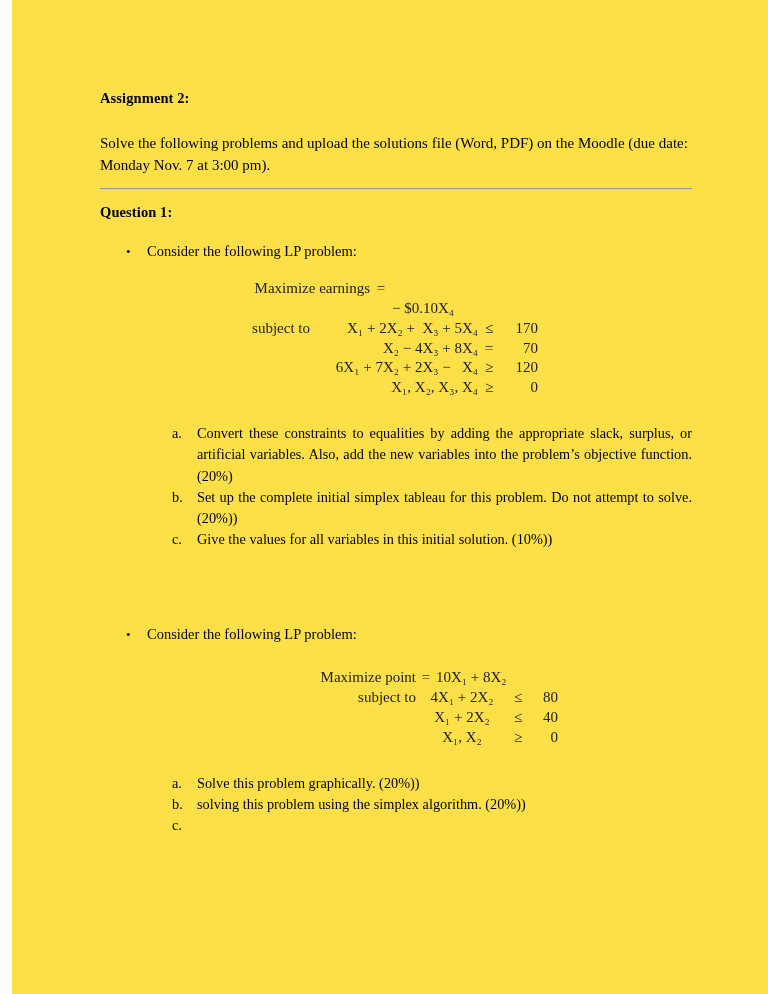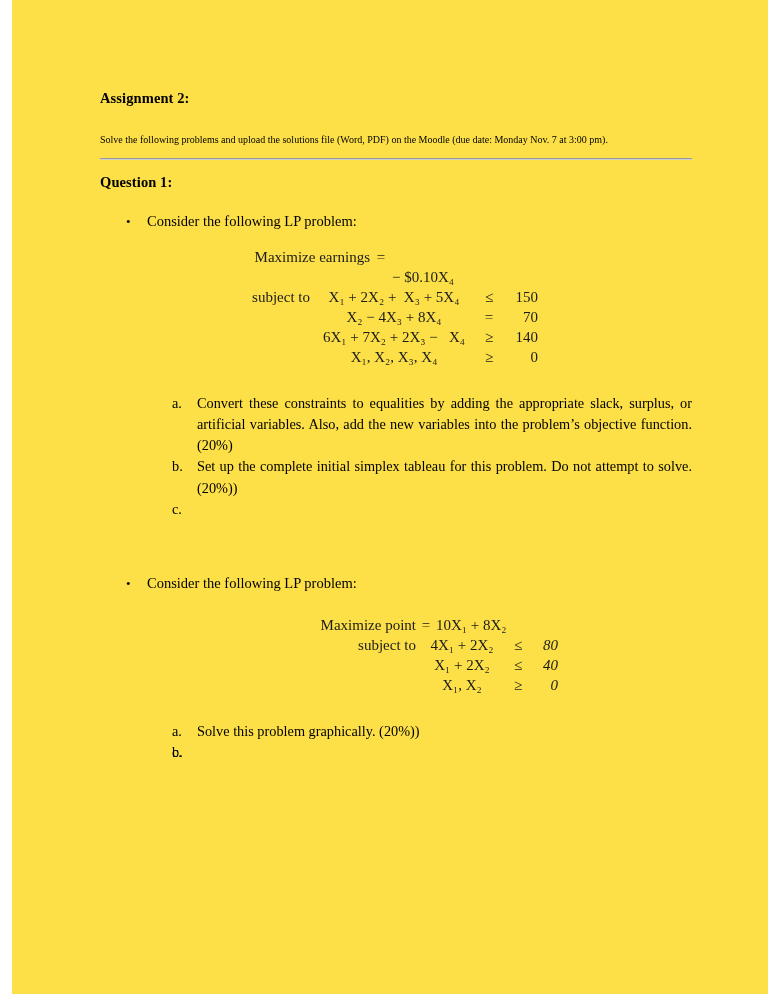--- a/index.html
+++ b/index.html
@@ -31,21 +31,21 @@
   }
 
   
   .heading {
     font-weight: bold;
     font-size: 14.5px;
     line-height: 1.15;
     letter-spacing: 0.1px;
   }
   .para {
-    font-size: 10px;
+    font-size: 15px;
     line-height: 1.52;
     text-align: left;
   }
   .rule {
     height: 0;
     border-top: 1.4px solid #9a9a9a;
     border-bottom: 0.7px solid #cfcfcf;
     margin: 0;
     width: 592px;
   }
@@ -108,30 +108,30 @@
   .math-label {
     text-align: right;
     white-space: pre;
   }
   .math-body { white-space: pre; }
 
   
   .eq1 { margin-left: 118px; }
   .eq1 .lbl { width: 152px; }
   .eq1 .c-lbl { width: 92px; }
-  .eq1 .lhs  { width: 168px; text-align: center; }
+  .eq1 .lhs  { width: 168px; text-align: right; }
   .eq1 .rel  { width: 22px;  text-align: center; }
   .eq1 .rhs  { width: 38px;  text-align: right; }
 
   
   .eq2 { margin-left: 212px; }
   .eq2 .lbl  { width: 104px; }
   .eq2 .lhs  { width: 92px; text-align: center; }
   .eq2 .rel  { width: 20px; text-align: center; }
-  .eq2 .rhs  { width: 30px; text-align: right; font-style: italic; }
+  .eq2 .rhs  { width: 30px; text-align: right; }
 
   .sp-1 { height: 16px; }
   .sp-2 { height: 11px; }
   .sp-3 { height: 20px; }
   .sp-4 { height: 25px; }
   .sp-5 { height: 54px; }
   .sp-6 { height: 14px; }
   .sp-7 { height: 22px; }
 </style>
 </head>
@@ -171,33 +171,33 @@
       <div class="math-row">
         <span class="math-label lbl"></span>
         <span class="rel"></span>
         <span class="math-body">− $0.10X₄</span>
       </div>
 
       <div class="math-row">
         <span class="math-label c-lbl">subject to</span>
         <span class="lhs">X₁ + 2X₂ +  X₃ + 5X₄</span>
         <span class="rel">≤</span>
-        <span class="rhs">150</span>
+        <span class="rhs">170</span>
       </div>
       <div class="math-row">
         <span class="math-label c-lbl"></span>
         <span class="lhs">X₂ − 4X₃ + 8X₄</span>
         <span class="rel">=</span>
         <span class="rhs">70</span>
       </div>
       <div class="math-row">
         <span class="math-label c-lbl"></span>
         <span class="lhs">6X₁ + 7X₂ + 2X₃ −   X₄</span>
         <span class="rel">≥</span>
-        <span class="rhs">140</span>
+        <span class="rhs">120</span>
       </div>
       <div class="math-row">
         <span class="math-label c-lbl"></span>
         <span class="lhs">X₁, X₂, X₃, X₄</span>
         <span class="rel">≥</span>
         <span class="rhs">0</span>
       </div>
     </div>
 
     <div class="sp-4"></div>
@@ -206,20 +206,21 @@
       <li class="alpha-item">
         <span class="marker">a.</span>
         <span class="body"> Convert these constraints to equalities by adding the appropriate slack, surplus, or artificial variables. Also, add the new variables into the problem’s objective function. (20%)</span>
       </li>
       <li class="alpha-item">
         <span class="marker">b.</span>
         <span class="body">Set up the complete initial simplex tableau for this problem. Do not attempt to solve. (20%))</span>
       </li>
       <li class="alpha-item">
         <span class="marker">c.</span>
+        <span class="body">Give the values for all variables in this initial solution. (10%))</span>
       </li>
     </ol>
 
     <div class="sp-5"></div>
 
 
     <div class="sp-3"></div>
 
     <ul class="bullet-list">
       <li class="bullet-item">
@@ -258,20 +259,21 @@
 
     <div class="sp-4"></div>
 
     <ol class="alpha-list">
       <li class="alpha-item">
         <span class="marker">a.</span>
         <span class="body">Solve this problem graphically. (20%))</span>
       </li>
       <li class="alpha-item">
         <span class="marker">b.</span>
+        <span class="body">solving this problem using the simplex algorithm. (20%))</span>
       </li>
       <li class="alpha-item">
         <span class="marker">c.</span>
       </li>
     </ol>
 
   </div>
 </div>
 
 </body></html>

